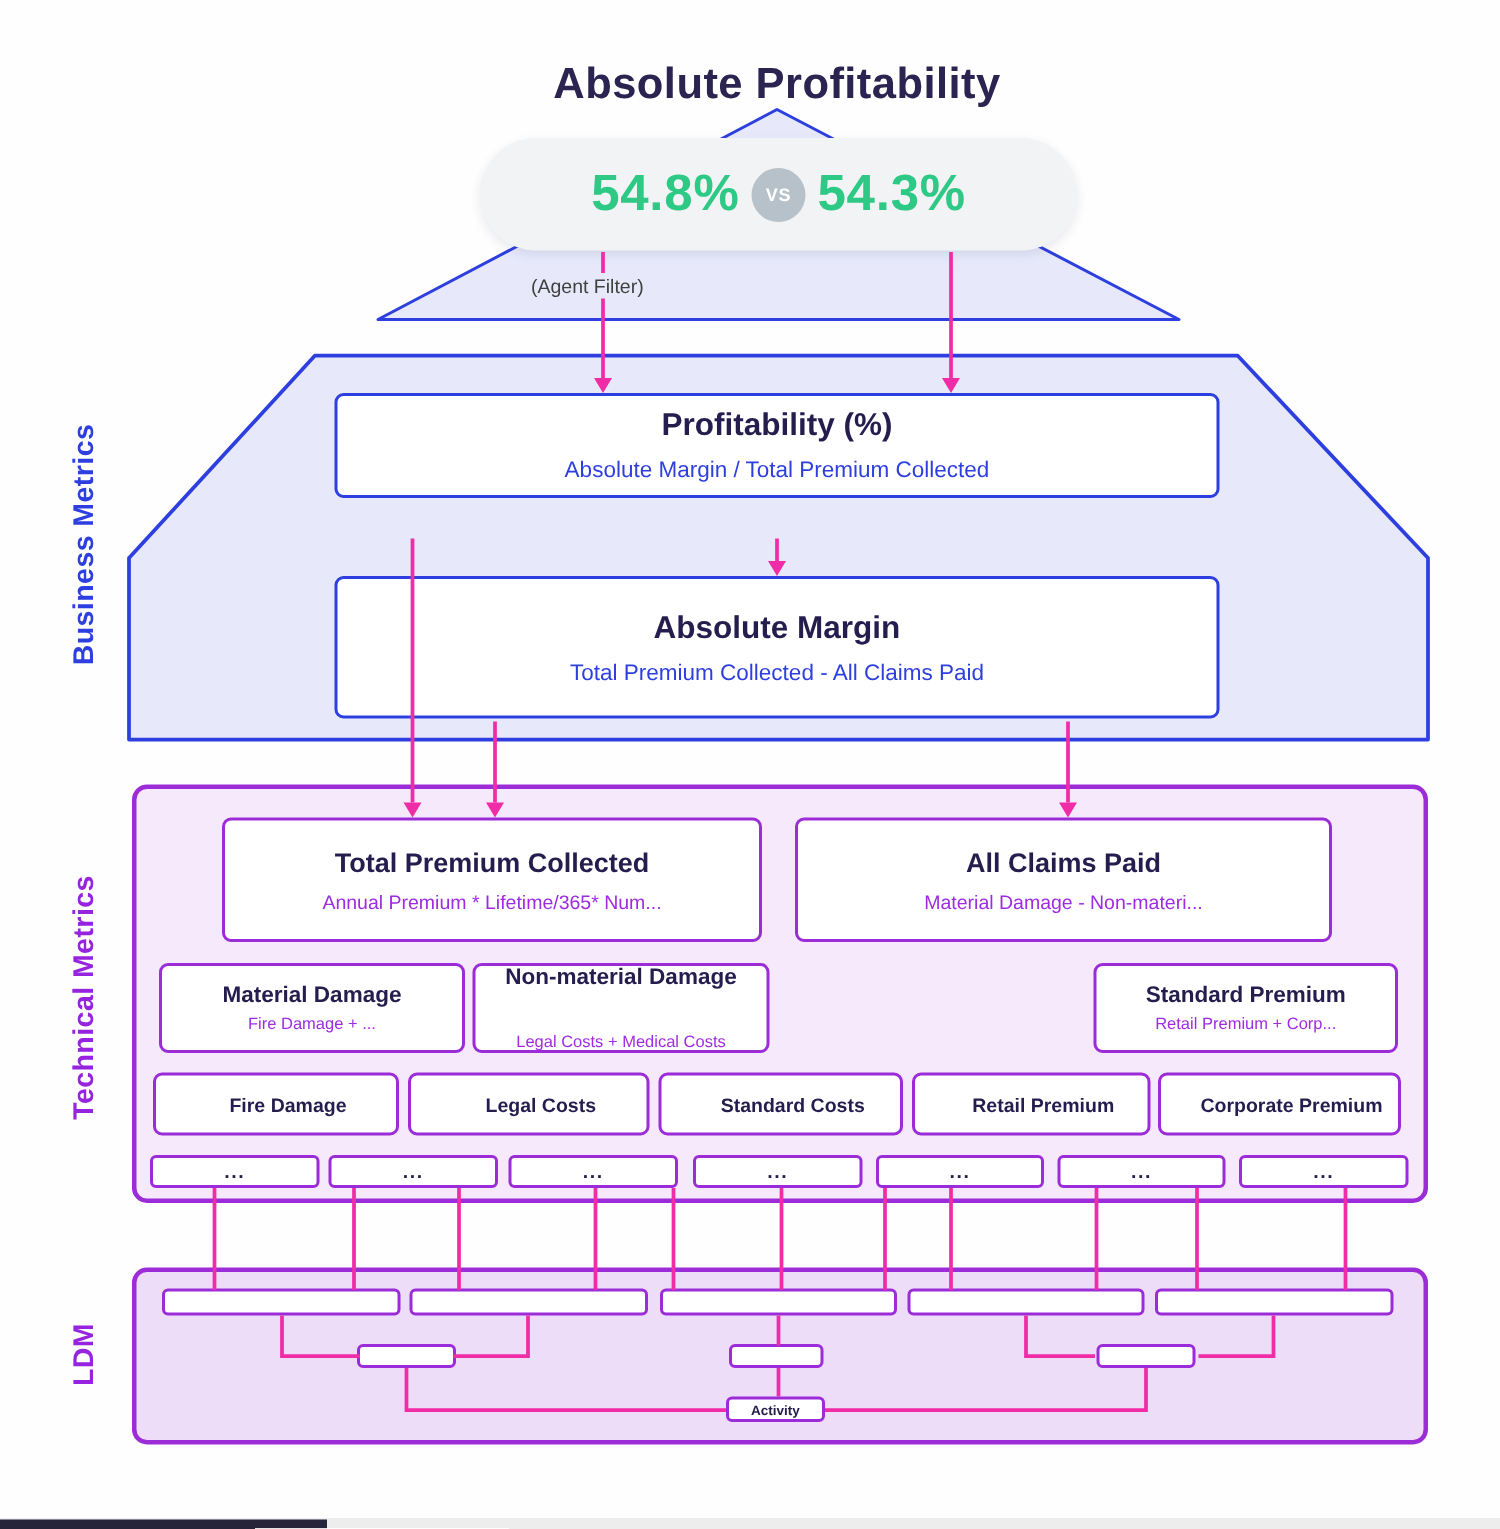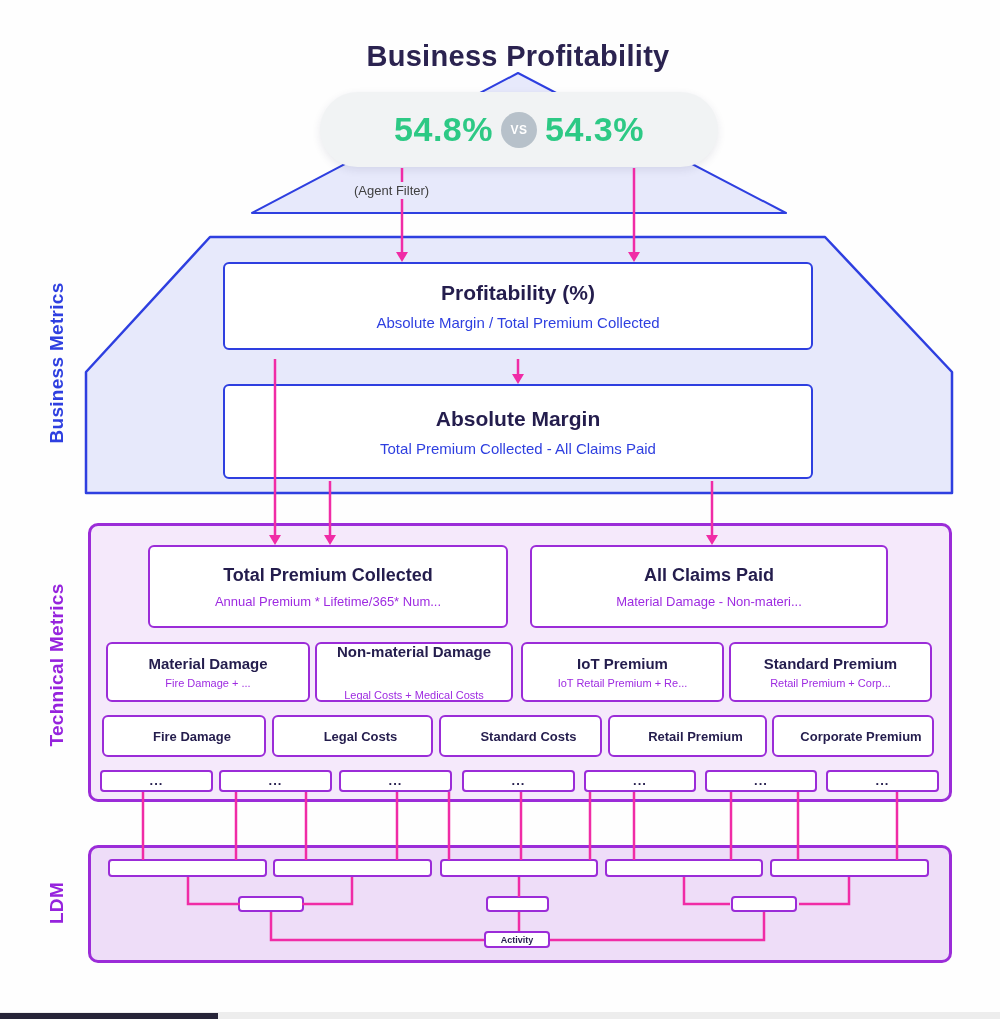--- a/index.html
+++ b/index.html
@@ -56,38 +56,38 @@
 </head>
 <body>
 
 <div id="canvas">
 
   <svg id="shapes" class="layer">
     <polygon points="518,73 786,213 252,213" fill="#e7e9fb" stroke="#2e3fe0" stroke-width="2" stroke-linejoin="round"></polygon>
     <polygon points="210,237 825,237 952,372 952,493 86,493 86,372" fill="#e7e9fb" stroke="#2e3fe0" stroke-width="2.5" stroke-linejoin="round"></polygon>
   </svg>
 
-  <div class="abs page-title">Business Profitability</div>
+  <div class="abs page-title">Absolute Profitability</div>
 
   <div class="abs pill">
     <span class="pct">54.8%</span>
     <span class="vs-badge">VS</span>
     <span class="pct">54.3%</span>
   </div>
 
   <div class="abs agent-filter">(Agent Filter)</div>
 
   <div class="abs side-label side-blue rot" style="left:57px;top:363px;">Business Metrics</div>
   <div class="abs side-label side-purple rot" style="left:57px;top:665px;">Technical Metrics</div>
   <div class="abs side-label side-purple rot" style="left:57px;top:903px;">LDM</div>
 
   <div class="abs container-box tech-container"></div>
   <div class="abs container-box ldm-container"></div>
 
-  <div class="node blue-node" style="left:223px;top:262px;width:590px;height:88px;">
+  <div class="node blue-node" style="left:223px;top:262px;width:590px;height:70px;">
     <div class="t-dark t-21">Profitability (%)</div>
     <div class="sub-blue">Absolute Margin / Total Premium Collected</div>
   </div>
   <div class="node blue-node" style="left:223px;top:384px;width:590px;height:95px;">
     <div class="t-dark t-21">Absolute Margin</div>
     <div class="sub-blue">Total Premium Collected - All Claims Paid</div>
   </div>
 
   <div class="node purple-node" style="left:148px;top:545px;width:360px;height:83px;">
     <div class="t-dark t-18">Total Premium Collected</div>
@@ -98,24 +98,20 @@
     <div class="sub-purple">Material Damage - Non-materi...</div>
   </div>
 
   <div class="node purple-node" style="left:106px;top:642px;width:204px;height:60px;">
     <div class="t-dark t-15">Material Damage</div>
     <div class="sub-purple-sm">Fire Damage + ...</div>
   </div>
   <div class="node purple-node" style="left:315px;top:642px;width:198px;height:60px;gap:24px;">
     <div class="t-dark t-15">Non-material Damage</div>
     <div class="sub-purple-sm">Legal Costs + Medical Costs</div>
-  </div>
-  <div class="node purple-node" style="left:521px;top:642px;width:203px;height:60px;">
-    <div class="t-dark t-15">IoT Premium</div>
-    <div class="sub-purple-sm">IoT Retail Premium + Re...</div>
   </div>
   <div class="node purple-node" style="left:729px;top:642px;width:203px;height:60px;">
     <div class="t-dark t-15">Standard Premium</div>
     <div class="sub-purple-sm">Retail Premium + Corp...</div>
   </div>
 
   <div class="node purple-node" style="left:102px;top:715px;width:164px;height:42px;">
     <div class="t-dark t-13">Fire Damage</div>
   </div>
   <div class="node purple-node" style="left:272px;top:715px;width:161px;height:42px;">

